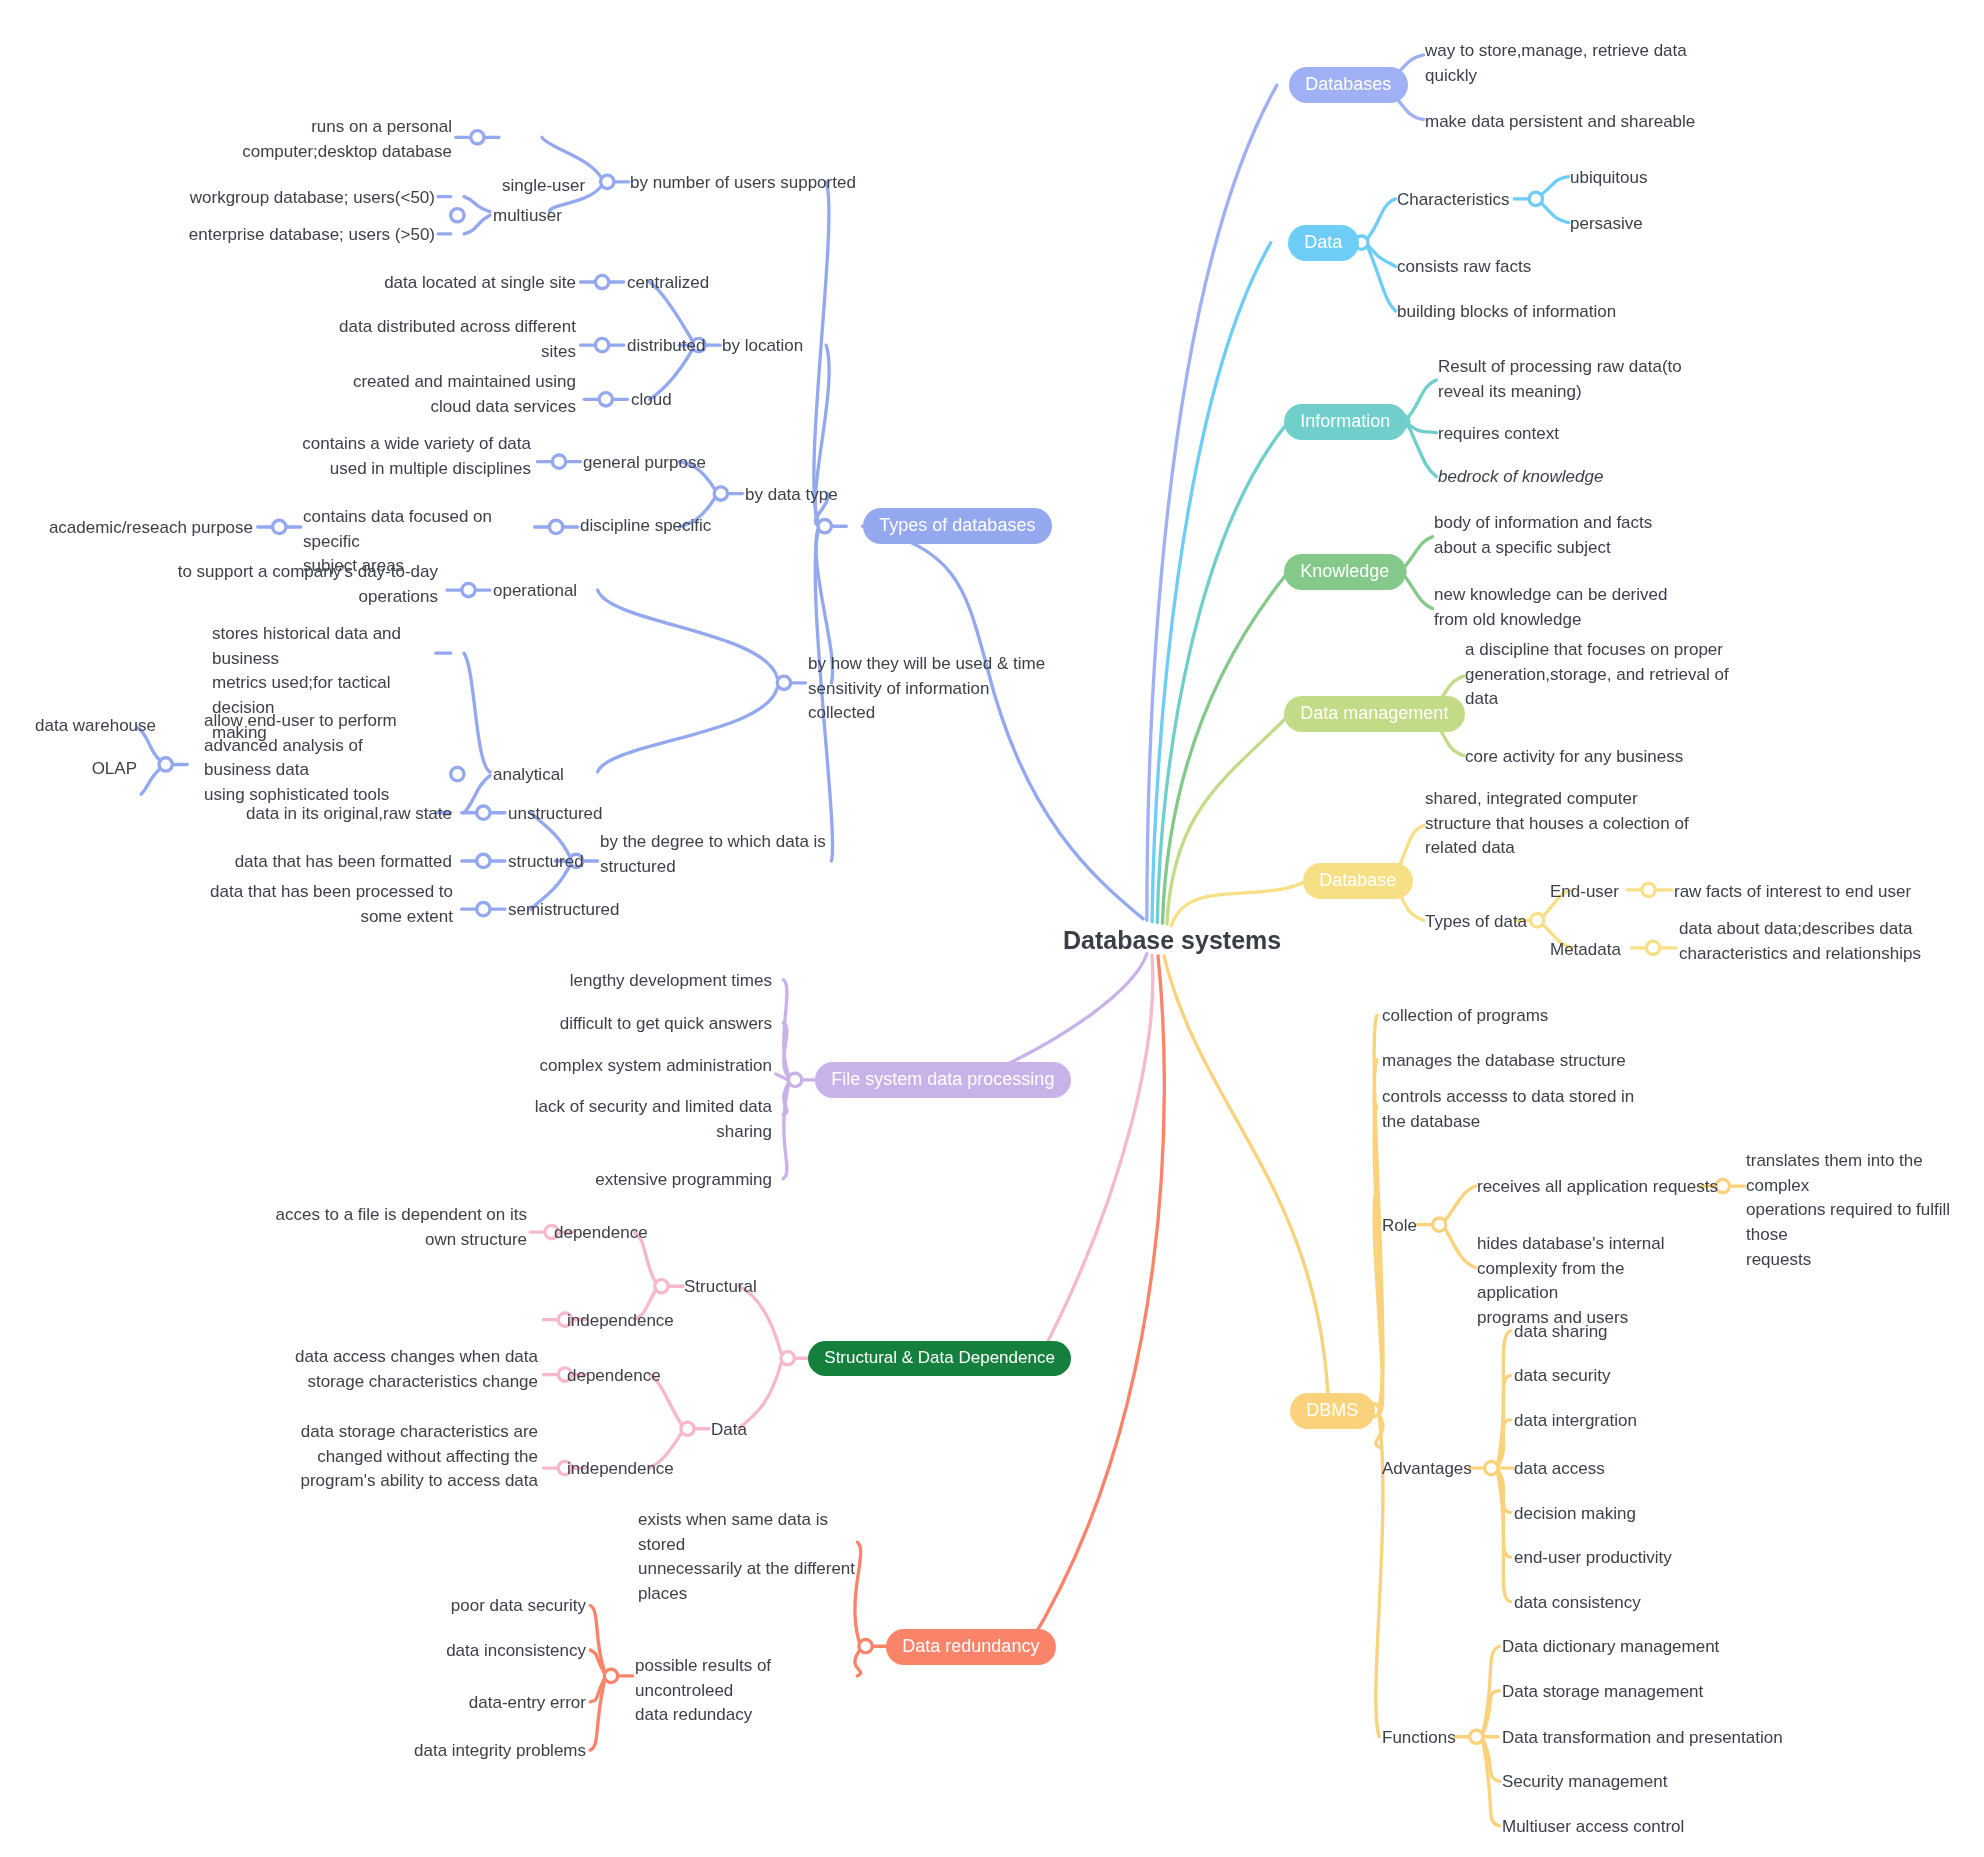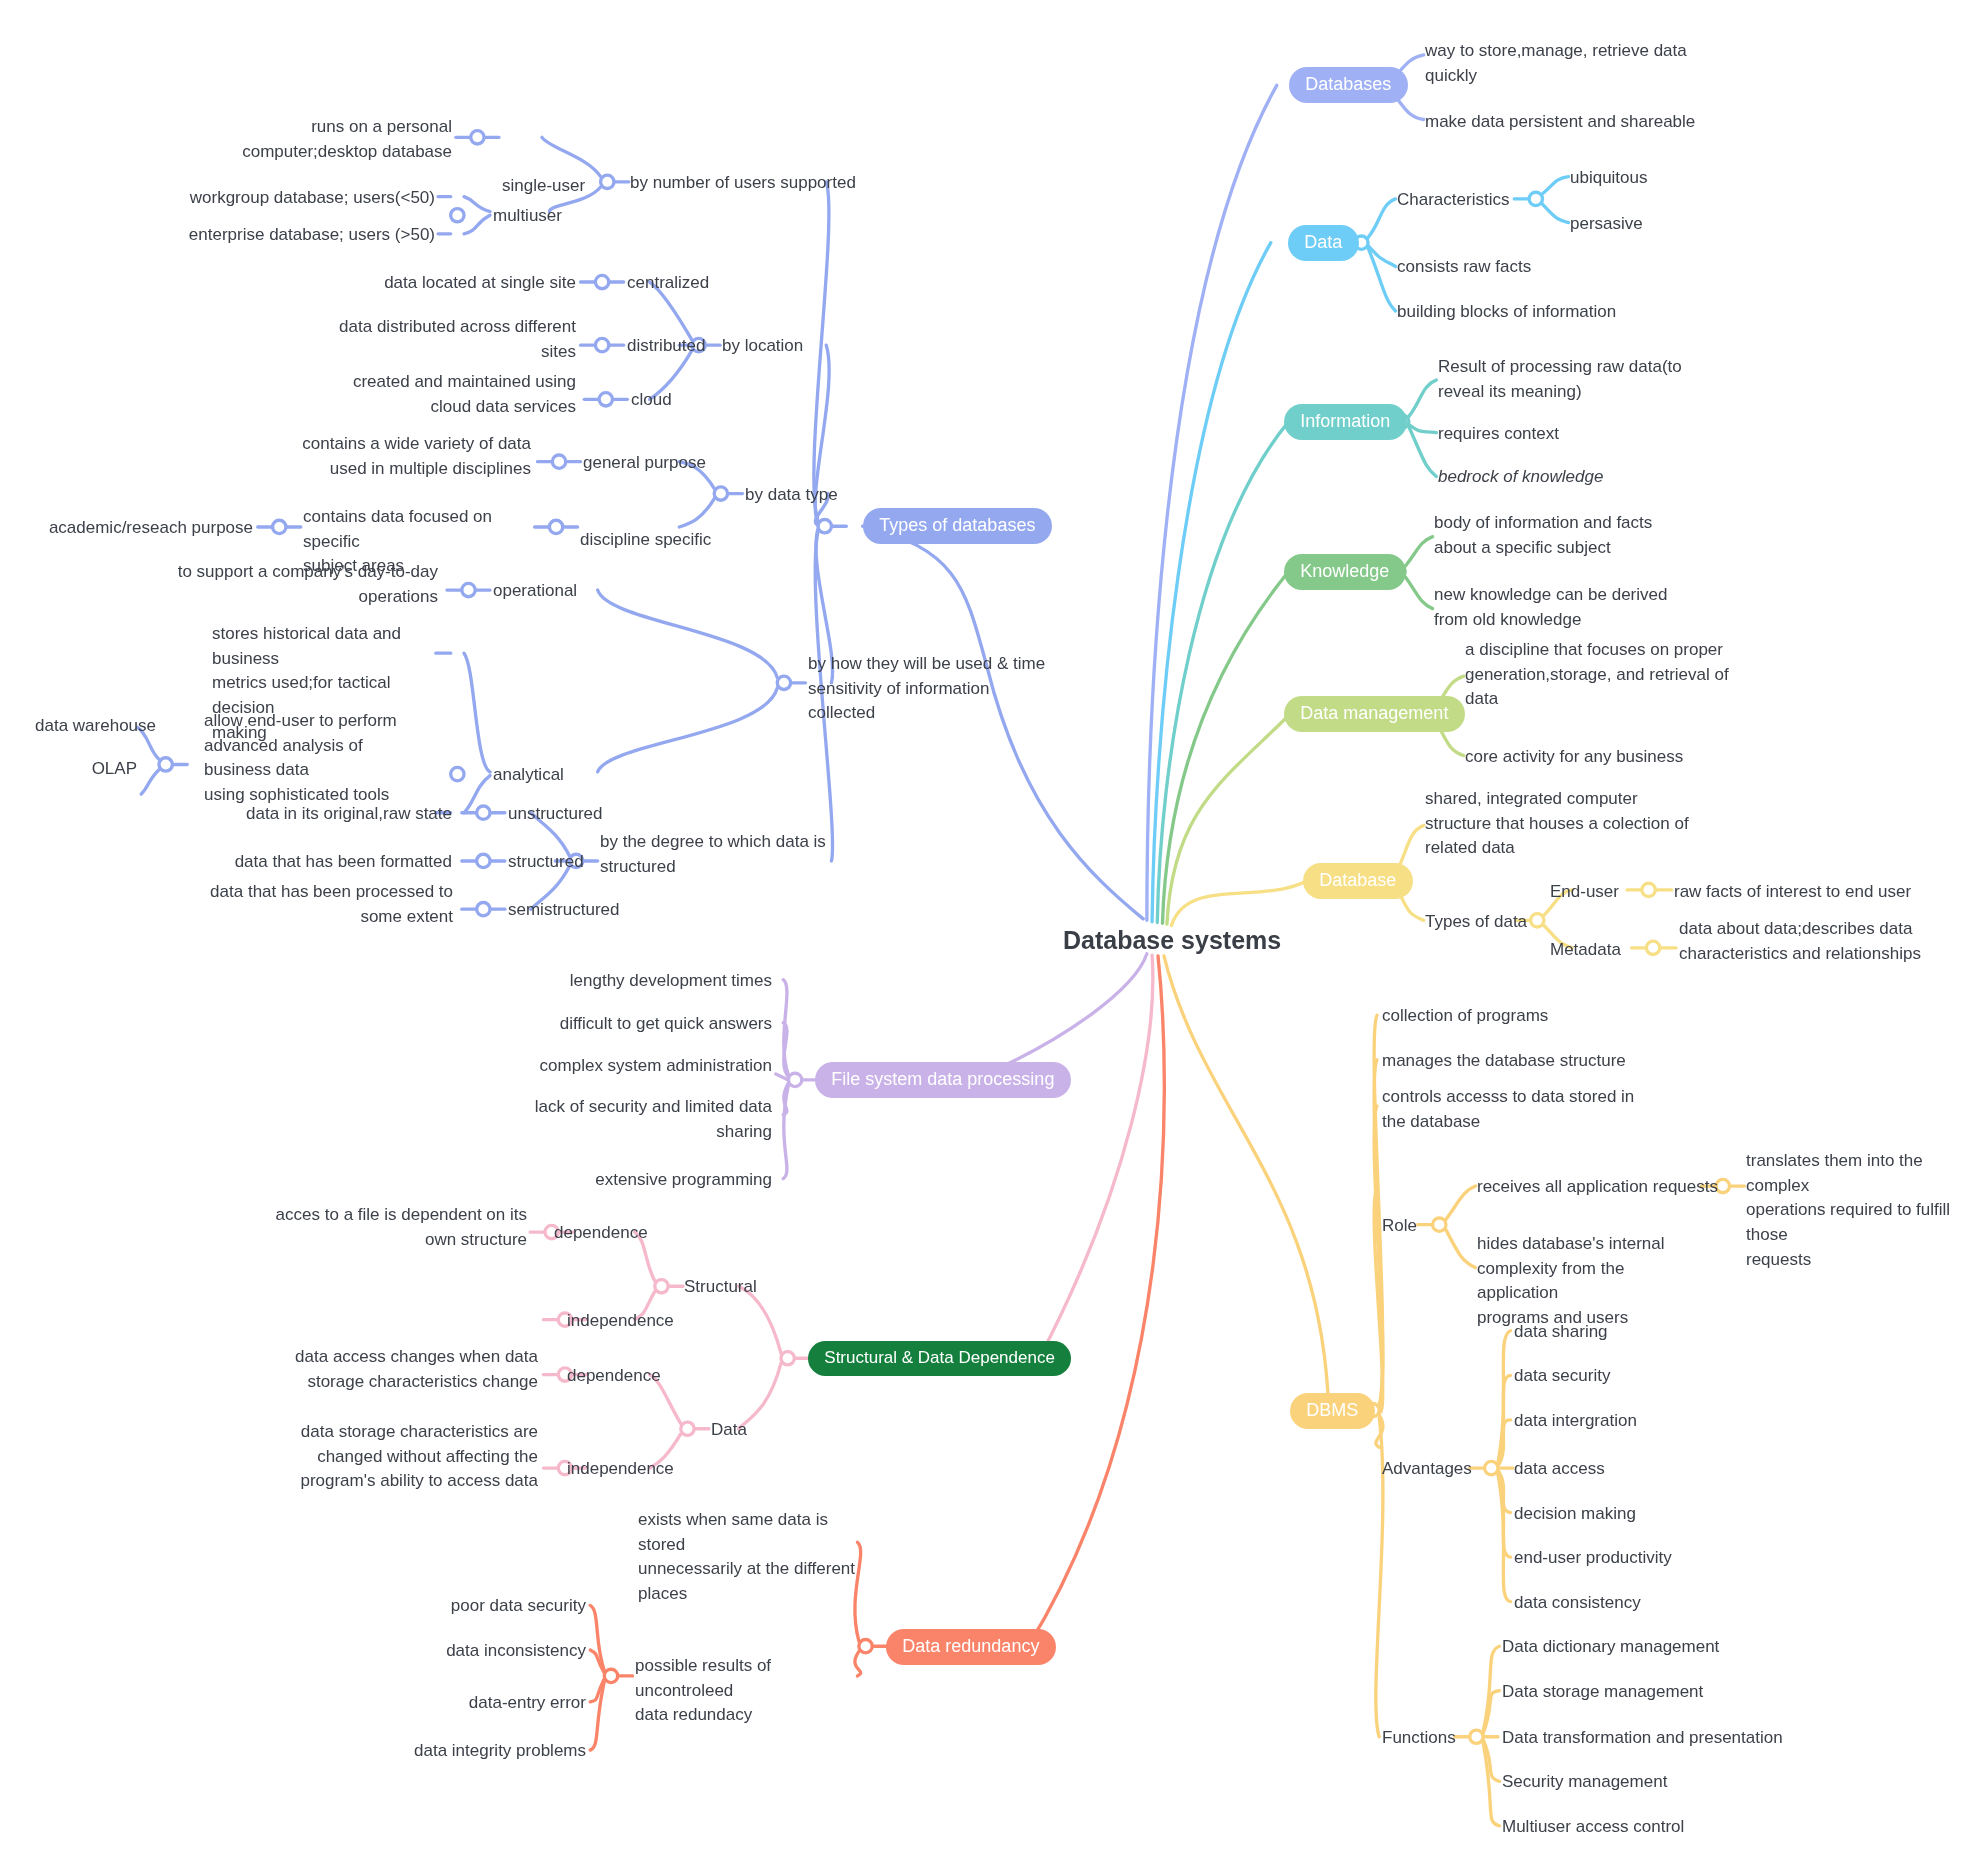--- a/index.html
+++ b/index.html
@@ -373,21 +373,21 @@
 <div class="node rt" style="left:275px;top:315px;width:301px;">data distributed across different
 sites</div>
 <div class="node lead" style="left:631px;top:388px;">cloud</div>
 <div class="node rt" style="left:275px;top:370px;width:301px;">created and maintained using
 cloud data services</div>
 
 <div class="node lead" style="left:745px;top:483px;">by data type</div>
 <div class="node lead" style="left:583px;top:451px;text-align:right;">general purpose</div>
 <div class="node rt" style="left:230px;top:432px;width:301px;">contains a wide variety of data
 used in multiple disciplines</div>
-<div class="node lead" style="left:580px;top:528px;">discipline specific</div>
+<div class="node lead" style="left:580px;top:514px;">discipline specific</div>
 <div class="node lead" style="left:303px;top:505px;width:238px;">contains data focused on specific
 subject areas</div>
 <div class="node rt" style="left:15px;top:516px;width:238px;">academic/reseach purpose</div>
 
 <div class="node lead" style="left:808px;top:652px;width:245px;">by how they will be used &amp; time
 sensitivity of information collected</div>
 <div class="node lead" style="left:493px;top:579px;">operational</div>
 <div class="node rt" style="left:148px;top:560px;width:290px;">to support a company's day-to-day
 operations</div>
 <div class="node lead" style="left:493px;top:763px;">analytical</div>

